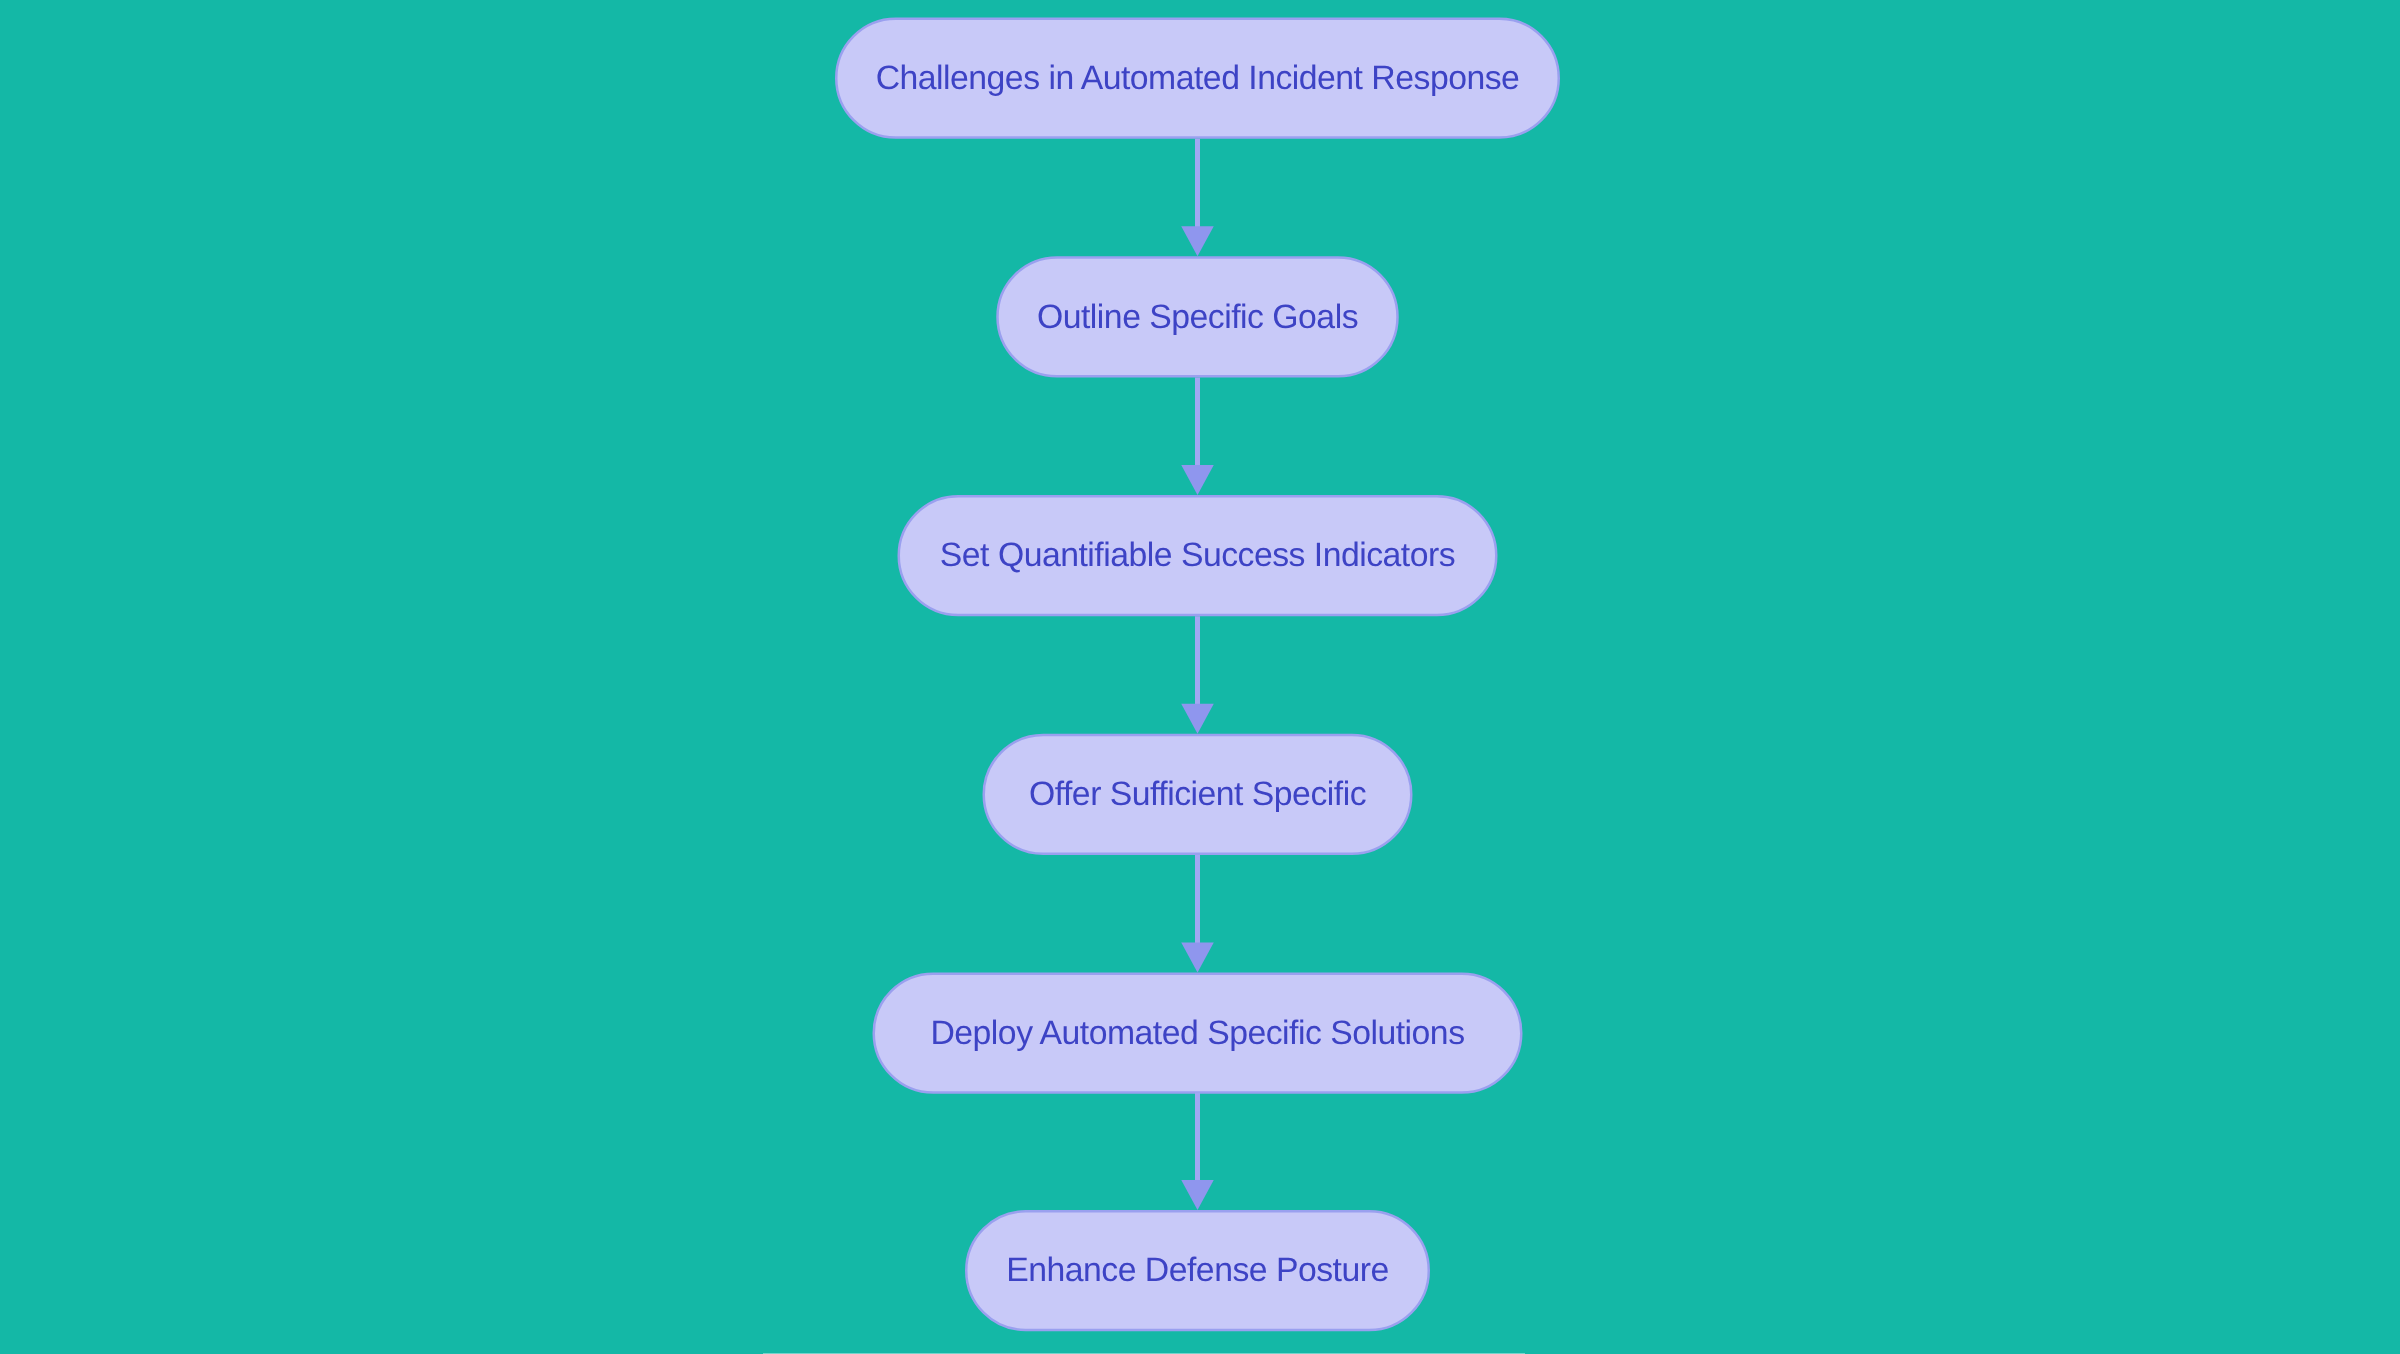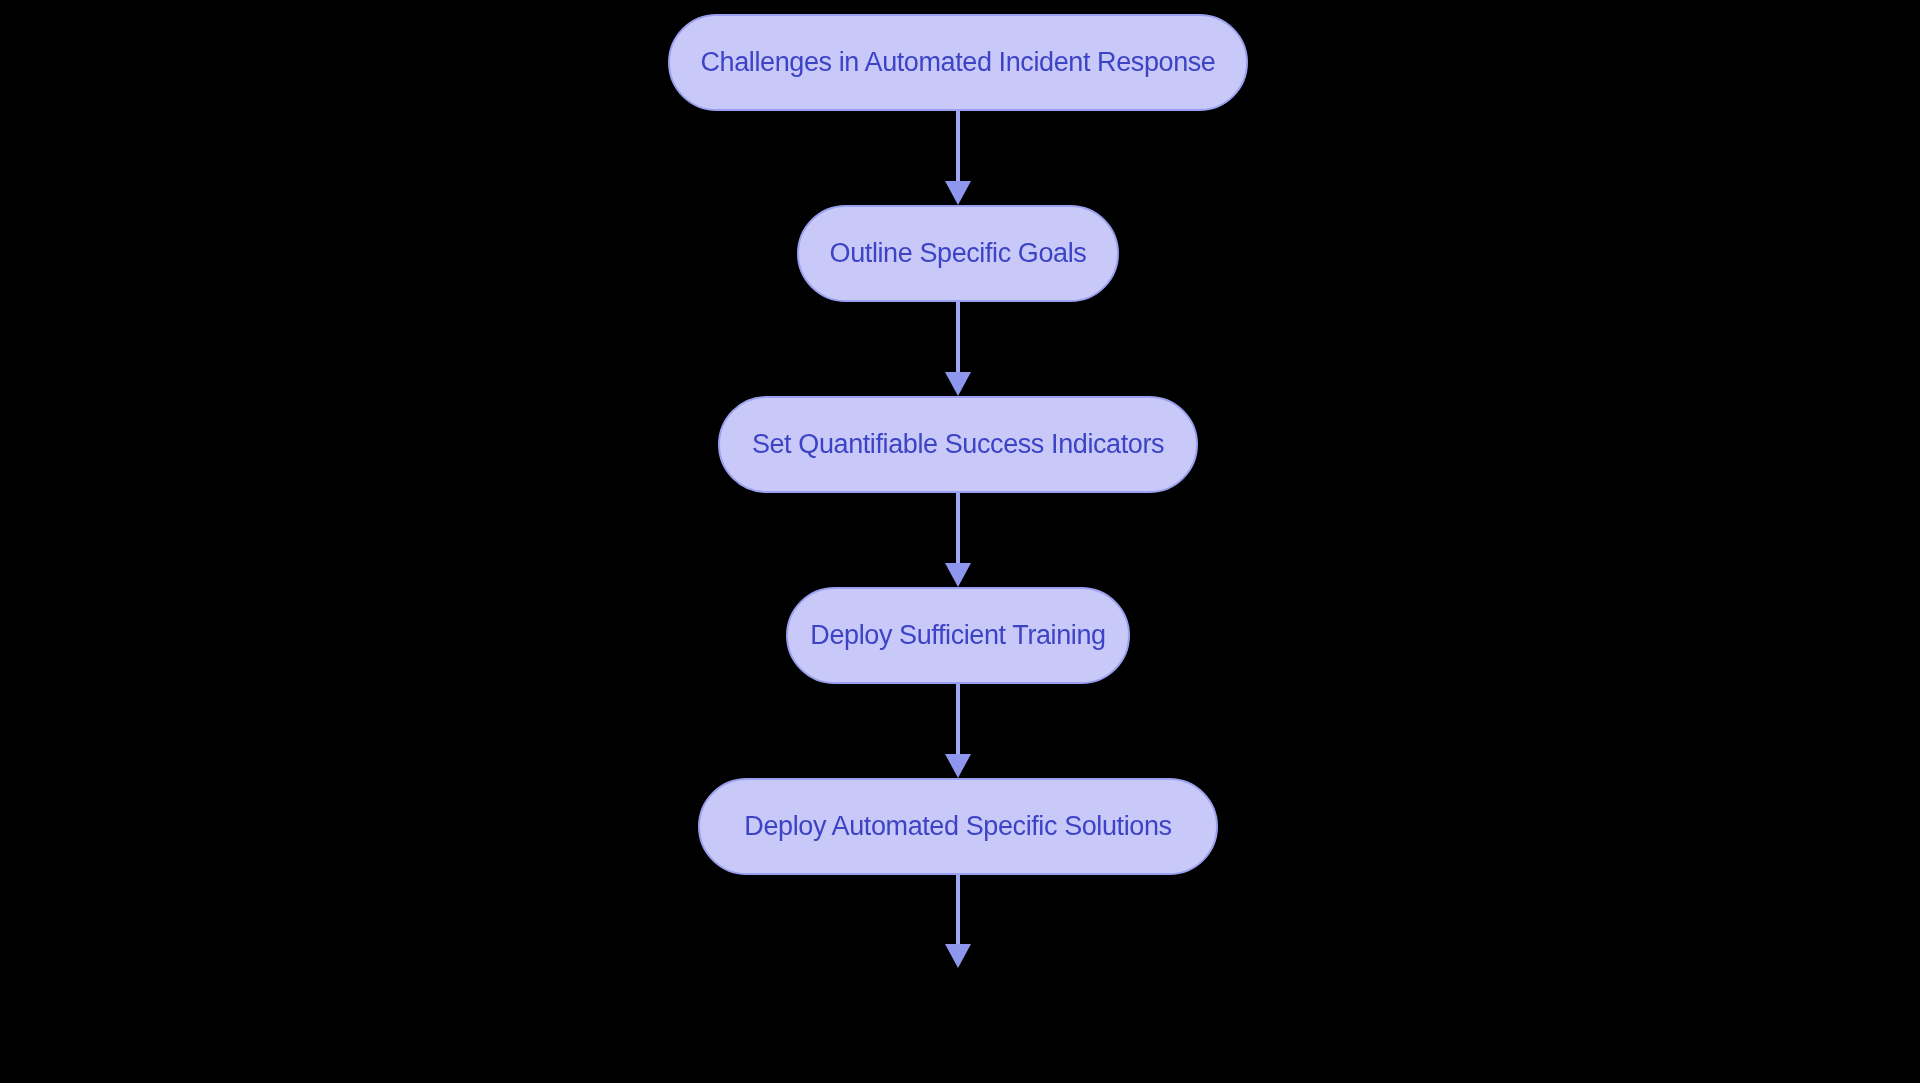--- a/index.html
+++ b/index.html
@@ -4,21 +4,21 @@
 <style>
   html, body {
     margin: 0;
     padding: 0;
     background: #ffffff;
   }
   .canvas {
     position: relative;
     width: 1920px;
     height: 1083px;
-    background: #000000;
+    background: #14b8a6;
     overflow: hidden;
     font-family: "Liberation Sans", sans-serif;
   }
   .flow-node {
     position: absolute;
     height: 97px;
     box-sizing: border-box;
     background: #c8c9f8;
     border: 2px solid #9aa0ef;
     border-radius: 48.5px;
@@ -94,31 +94,34 @@
   <div class="flow-node n3">
     <span>Set Quantifiable Success Indicators</span>
   </div>
 
   <div class="arrow a3">
     <div class="shaft"></div>
     <div class="head"></div>
   </div>
 
   <div class="flow-node n4">
-    <span>Deploy Sufficient Training</span>
+    <span>Offer Sufficient Specific</span>
   </div>
 
   <div class="arrow a4">
     <div class="shaft"></div>
     <div class="head"></div>
   </div>
 
   <div class="flow-node n5">
     <span>Deploy Automated Specific Solutions</span>
   </div>
 
   <div class="arrow a5">
     <div class="shaft"></div>
     <div class="head"></div>
   </div>
 
+  <div class="flow-node n6">
+    <span>Enhance Defense Posture</span>
+  </div>
 
 </div>
 
 </body></html>

